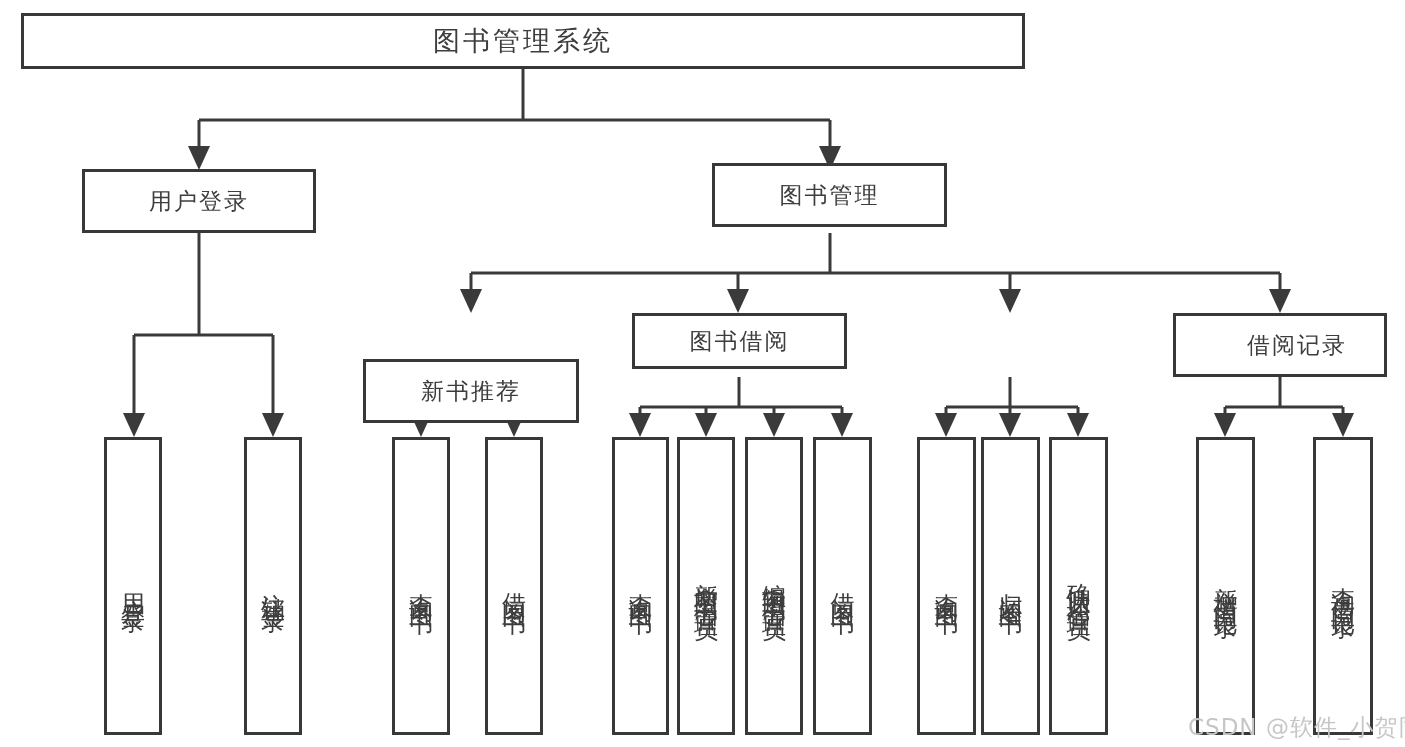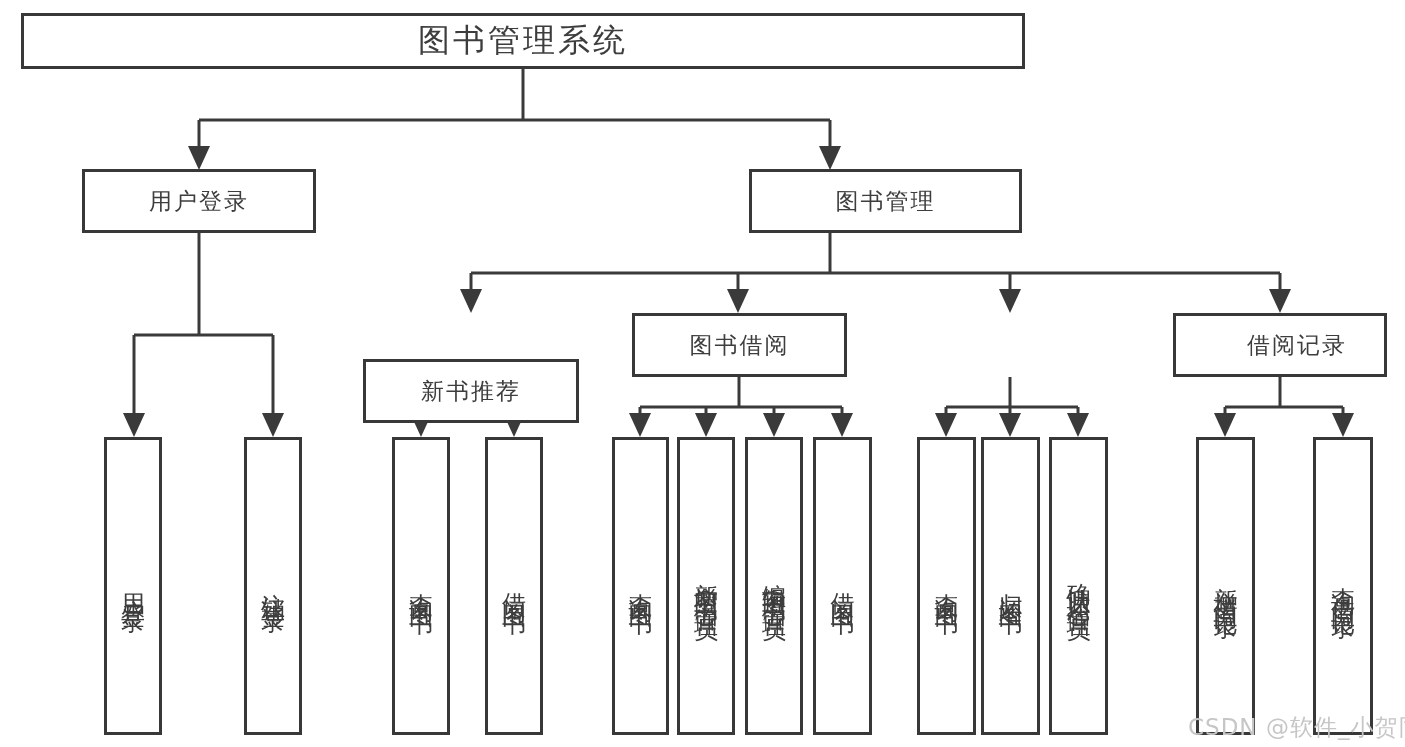--- a/index.html
+++ b/index.html
@@ -39,21 +39,21 @@
     display: flex;
     align-items: center;
     justify-content: center;
     text-align: center;
   }
   .hnode {
     font-size: 23px;
     letter-spacing: 2px;
   }
   .rootnode {
-    font-size: 32px;
+    font-size: 27px;
     letter-spacing: 3px;
   }
   .vnode {
     writing-mode: vertical-rl;
     text-orientation: mixed;
     font-size: 24px;
     letter-spacing: 6px;
     line-height: 1;
   }
   .vnode.long {
@@ -132,24 +132,24 @@
     <path class="cline" d="M1225,407 H1343"></path>
     <path class="cline" d="M1225,407 V416"></path>
     <polygon class="carrow" points="1214,413 1236,413 1225,437"></polygon>
     <path class="cline" d="M1343,407 V416"></path>
     <polygon class="carrow" points="1332,413 1354,413 1343,437"></polygon>
   </svg>
 
   <div class="node hnode rootnode" style="left:21px; top:13px; width:1004px; height:56px;">图书管理系统</div>
 
   <div class="node hnode" style="left:82px; top:169px; width:234px; height:64px;">用户登录</div>
-  <div class="node hnode" style="left:712px; top:169px; width:273px; height:64px;margin-left:37px;">图书管理</div>
+  <div class="node hnode" style="left:712px; top:163px; width:235px; height:64px;">图书管理</div>
 
   <div class="node hnode" style="left:363px; top:313px; width:216px; height:64px;margin-top:46px;">新书推荐</div>
-  <div class="node hnode" style="left:632px; top:313px; width:215px; height:64px;">图书借阅</div>
+  <div class="node hnode" style="left:632px; top:313px; width:215px; height:56px;">图书借阅</div>
   <div class="node hnode" style="left:1173px; top:313px; width:214px; height:64px;padding-left:34px;">借阅记录</div>
 
   <div class="node vnode" style="left:104px; top:437px; width:58px; height:298px;">用户登录</div>
   <div class="node vnode" style="left:244px; top:437px; width:58px; height:298px;">注销登录</div>
 
   <div class="node vnode" style="left:392px; top:437px; width:58px; height:298px;">查询图书</div>
   <div class="node vnode" style="left:485px; top:437px; width:58px; height:298px;">借阅图书</div>
 
   <div class="node vnode" style="left:612px; top:437px; width:57px; height:298px;">查询图书</div>
   <div class="node vnode long" style="left:677px; top:437px; width:58px; height:298px;">新增图书（管理员）</div>

